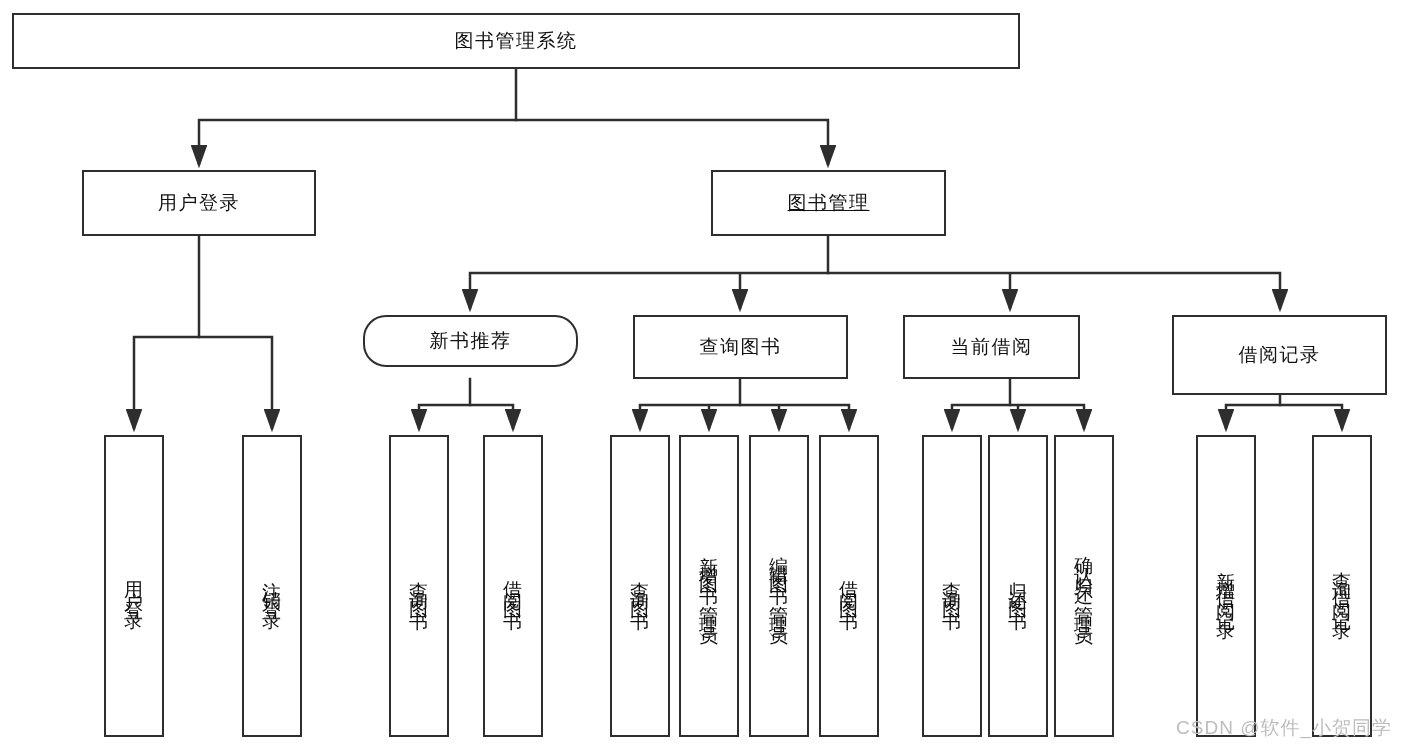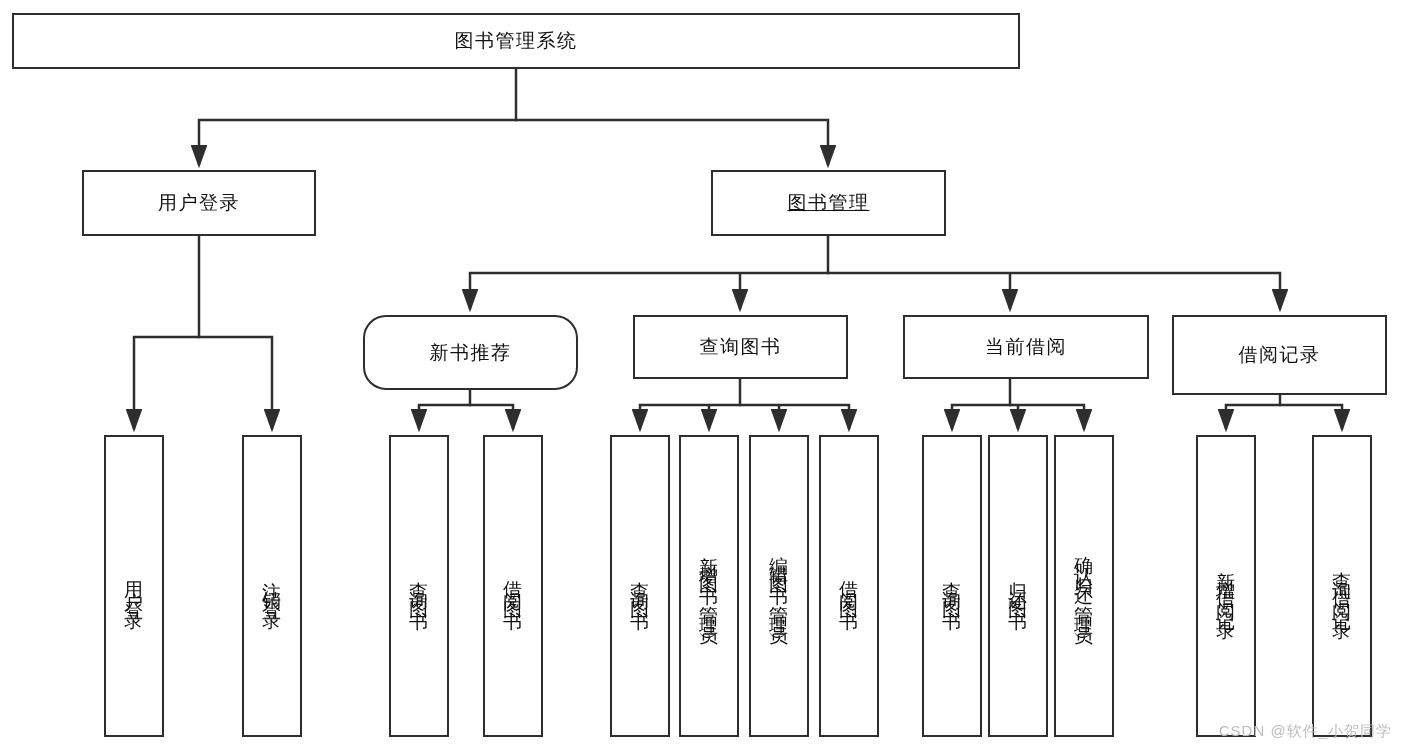--- a/index.html
+++ b/index.html
@@ -28,21 +28,21 @@
     text-orientation:mixed;
     letter-spacing:10px;
     font-size:19px;
     line-height:1;
     color:#121212;
   }
   .watermark{
     position:absolute;
     right:13px;bottom:6px;
     z-index:3;
-    font-size:15px;
+    font-size:19px;
     color:#bdbdbd;
     letter-spacing:1px;
     white-space:nowrap;
   }
 </style>
 </head>
 <body>
 
 <div class="canvas">
 
@@ -94,23 +94,23 @@
       <path d="M1226,406 V429" marker-end="url(#arr)" stroke-linecap="butt"></path>
       <path d="M1342,406 V429" marker-end="url(#arr)" stroke-linecap="butt"></path>
     </g>
   </svg>
 
   <div class="node" style="left:12px;top:13px;width:1008px;height:56px;">图书管理系统</div>
 
   <div class="node" style="left:82px;top:170px;width:234px;height:66px;">用户登录</div>
   <div class="node" style="left:711px;top:170px;width:235px;height:66px;text-decoration:underline;">图书管理</div>
 
-  <div class="node" style="left:363px;top:315px;width:215px;height:75px;border-radius:23px;">新书推荐</div>
+  <div class="node" style="left:363px;top:315px;width:215px;height:52px;border-radius:23px;">新书推荐</div>
   <div class="node" style="left:633px;top:315px;width:215px;height:64px;">查询图书</div>
-  <div class="node" style="left:903px;top:315px;width:246px;height:64px;">当前借阅</div>
+  <div class="node" style="left:903px;top:315px;width:177px;height:64px;">当前借阅</div>
   <div class="node" style="left:1172px;top:315px;width:215px;height:80px;">借阅记录</div>
 
   <div class="node vnode" style="left:104px;top:435px;width:60px;height:302px;">
     <span class="vtext">用户登录</span>
   </div>
   <div class="node vnode" style="left:242px;top:435px;width:60px;height:302px;">
     <span class="vtext">注销登录</span>
   </div>
 
   <div class="node vnode" style="left:389px;top:435px;width:60px;height:302px;">

